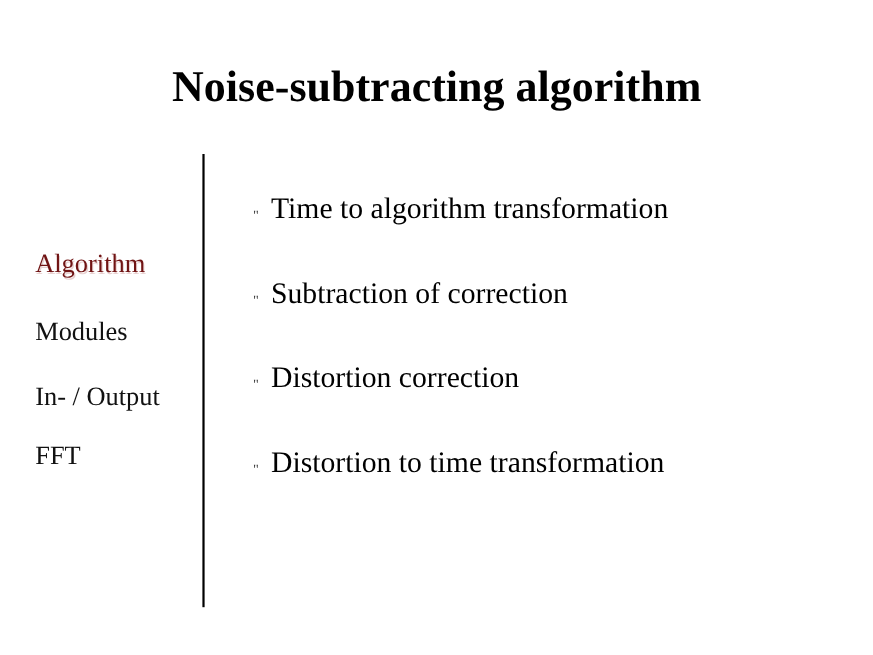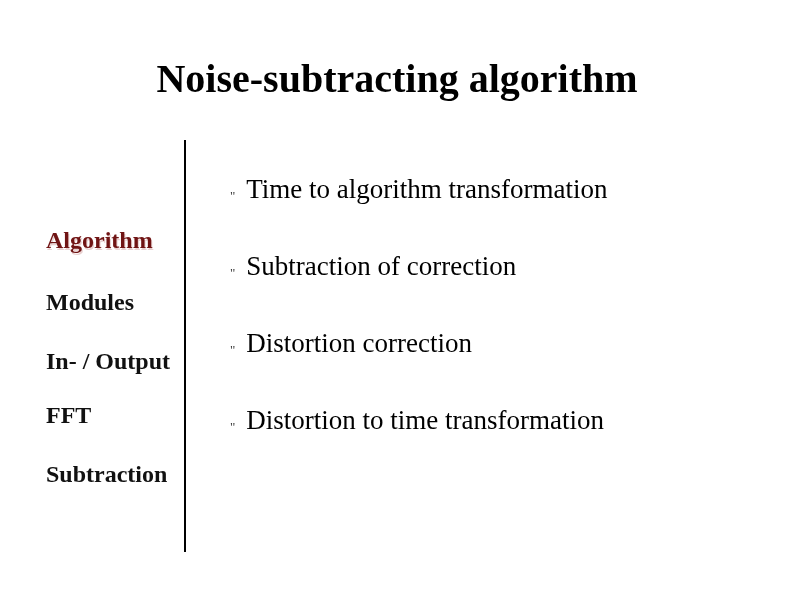--- a/index.html
+++ b/index.html
@@ -34,27 +34,26 @@
   .divider-line {
     position: absolute;
     left: 184px;
     top: 140px;
     width: 2px;
     height: 412px;
     background: #000000;
   }
   .sidebar-item {
     position: absolute;
-    left: 46px;
+    left: 32px;
     font-size: 24px;
     line-height: 1.15;
     color: #111111;
     white-space: nowrap;
     cursor: pointer;
-    font-weight: bold;
   }
   .sidebar-item.active {
     color: #701414; 
     text-shadow: 1px 2px 0 rgba(214, 170, 170, 0.55);
   }
   #sidebar-item-0 { top: 227px; }
   #sidebar-item-1 { top: 289px; }
   #sidebar-item-2 { top: 348px; }
   #sidebar-item-3 { top: 402px; }
   #sidebar-item-4 { top: 461px; }
@@ -94,21 +93,20 @@
   <div class="divider-line"></div>
 
   <div class="sidebar-item active" id="sidebar-item-0">Algorithm</div>
 
   <div class="sidebar-item" id="sidebar-item-2">In- / Output</div>
 
   <div class="sidebar-item" id="sidebar-item-1">Modules</div>
 
   <div class="sidebar-item" id="sidebar-item-3">FFT</div>
 
-  <div class="sidebar-item" id="sidebar-item-4">Subtraction</div>
 
   <div class="bullet-row" id="bullet-row-0">
     <span class="bullet-marker">"</span><span class="bullet-text">Time to algorithm transformation</span>
   </div>
 
   <div class="bullet-row" id="bullet-row-1">
     <span class="bullet-marker">"</span><span class="bullet-text">Subtraction of correction</span>
   </div>
 
   <div class="bullet-row" id="bullet-row-2">

